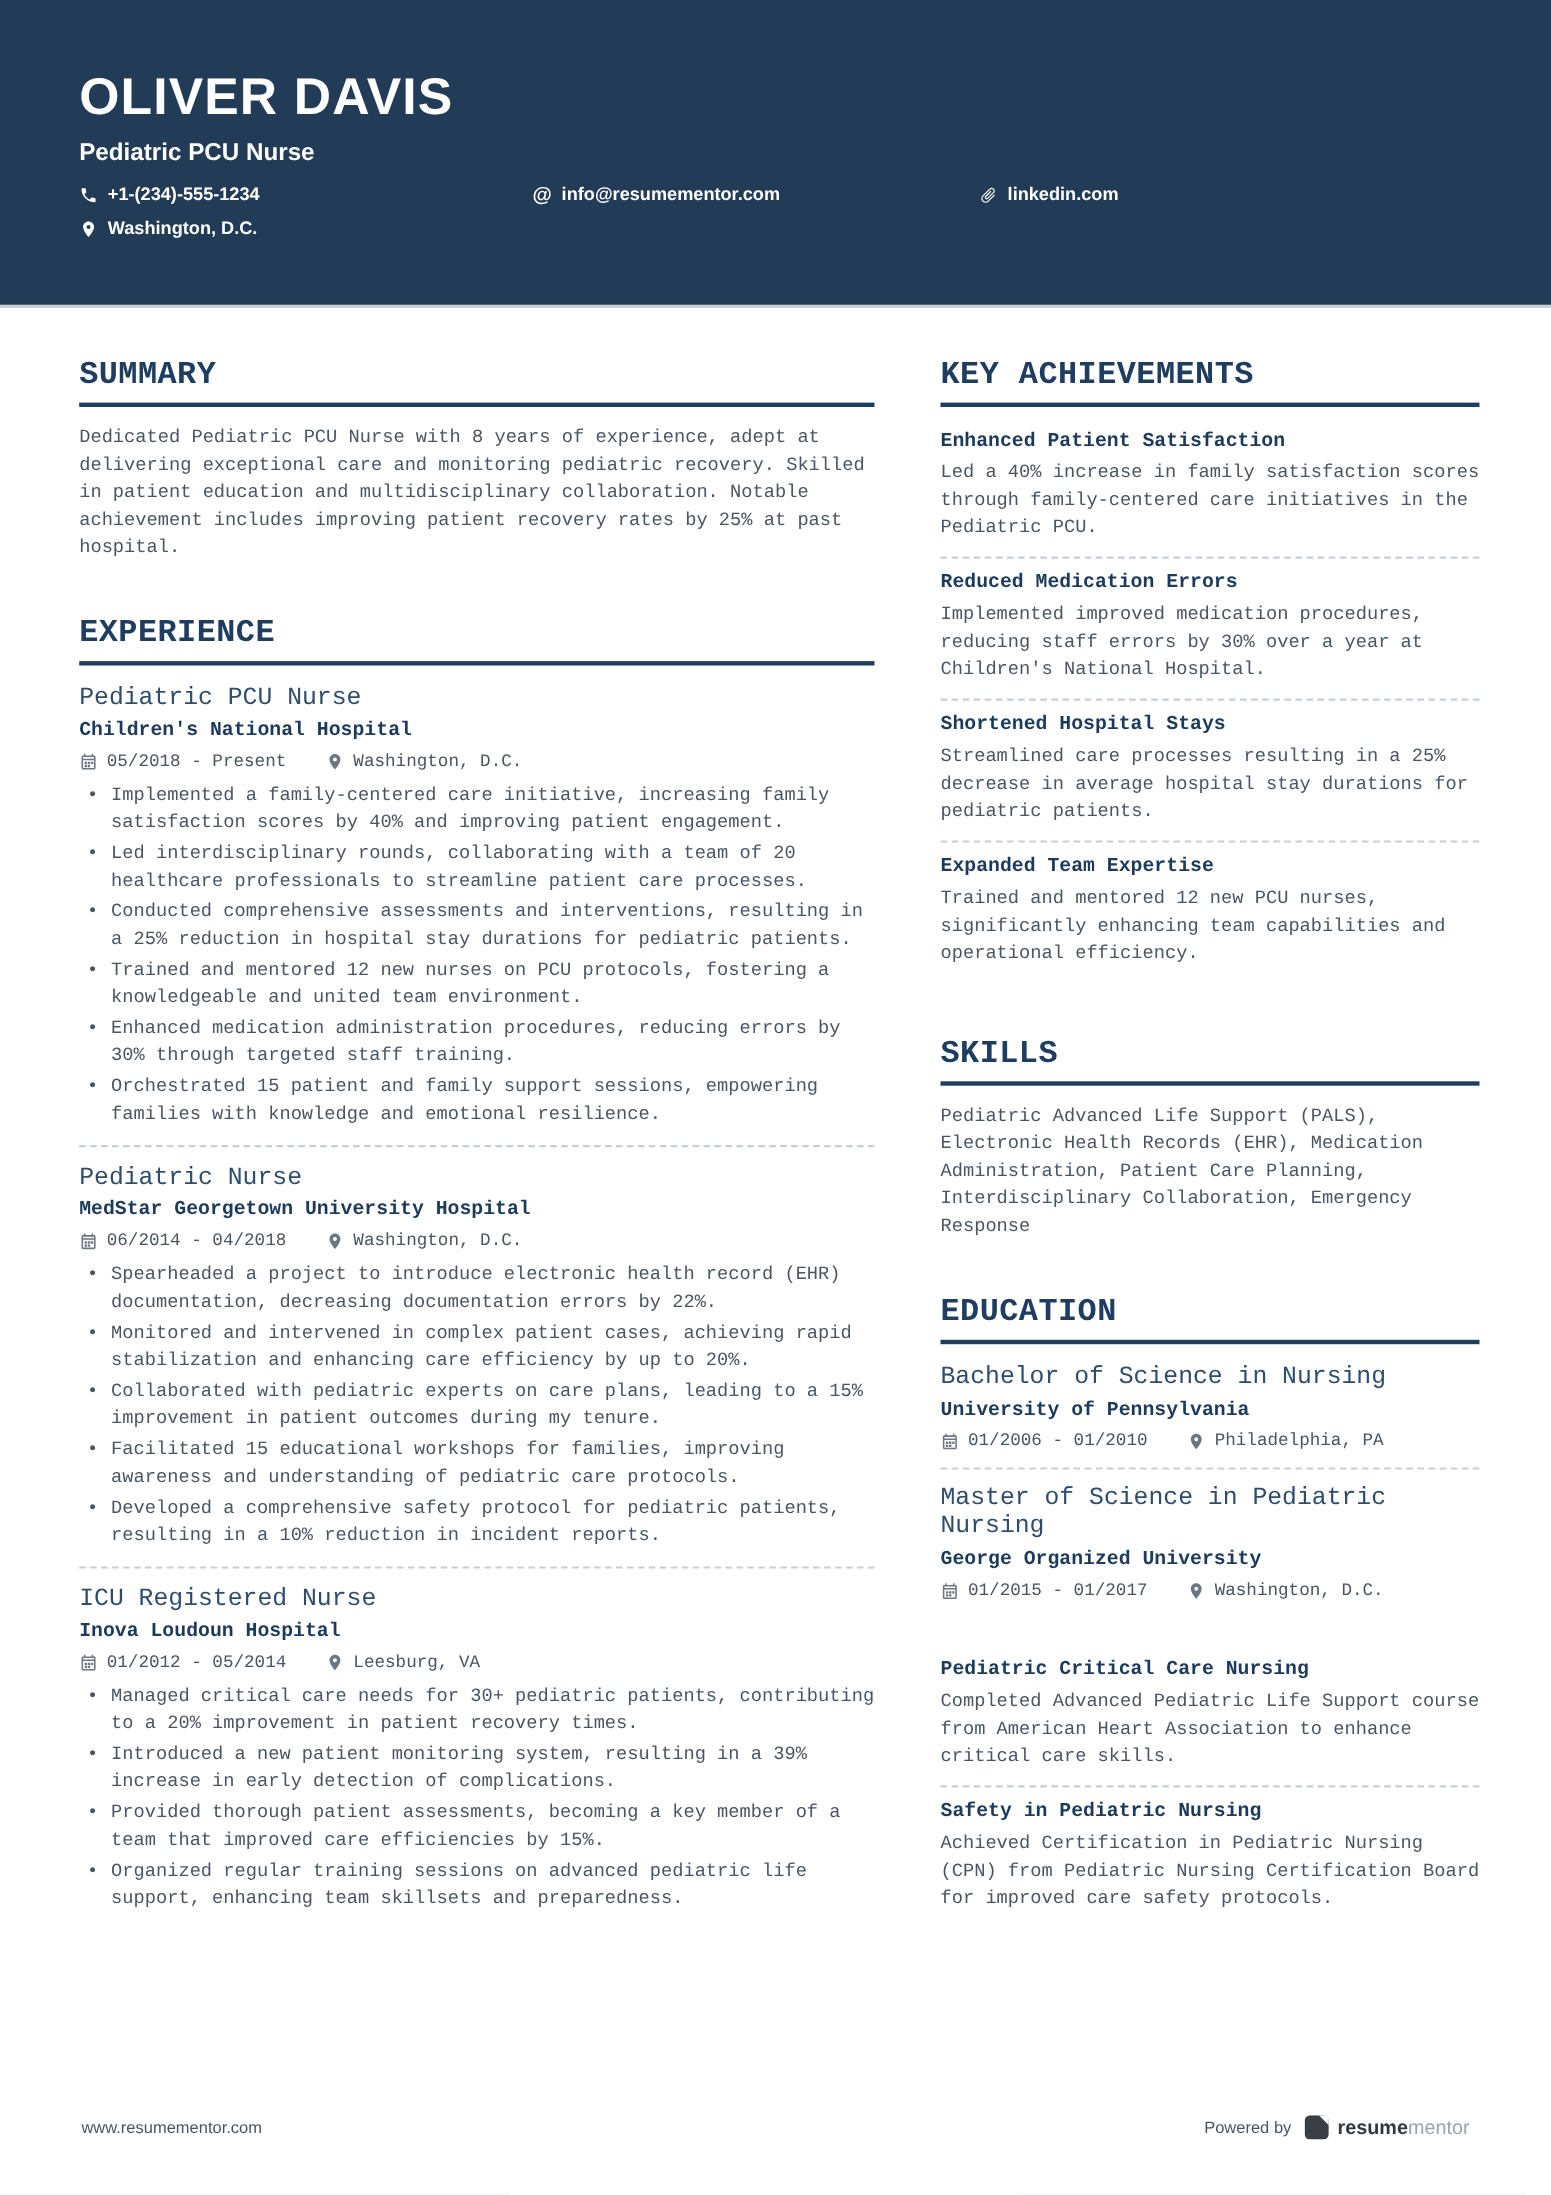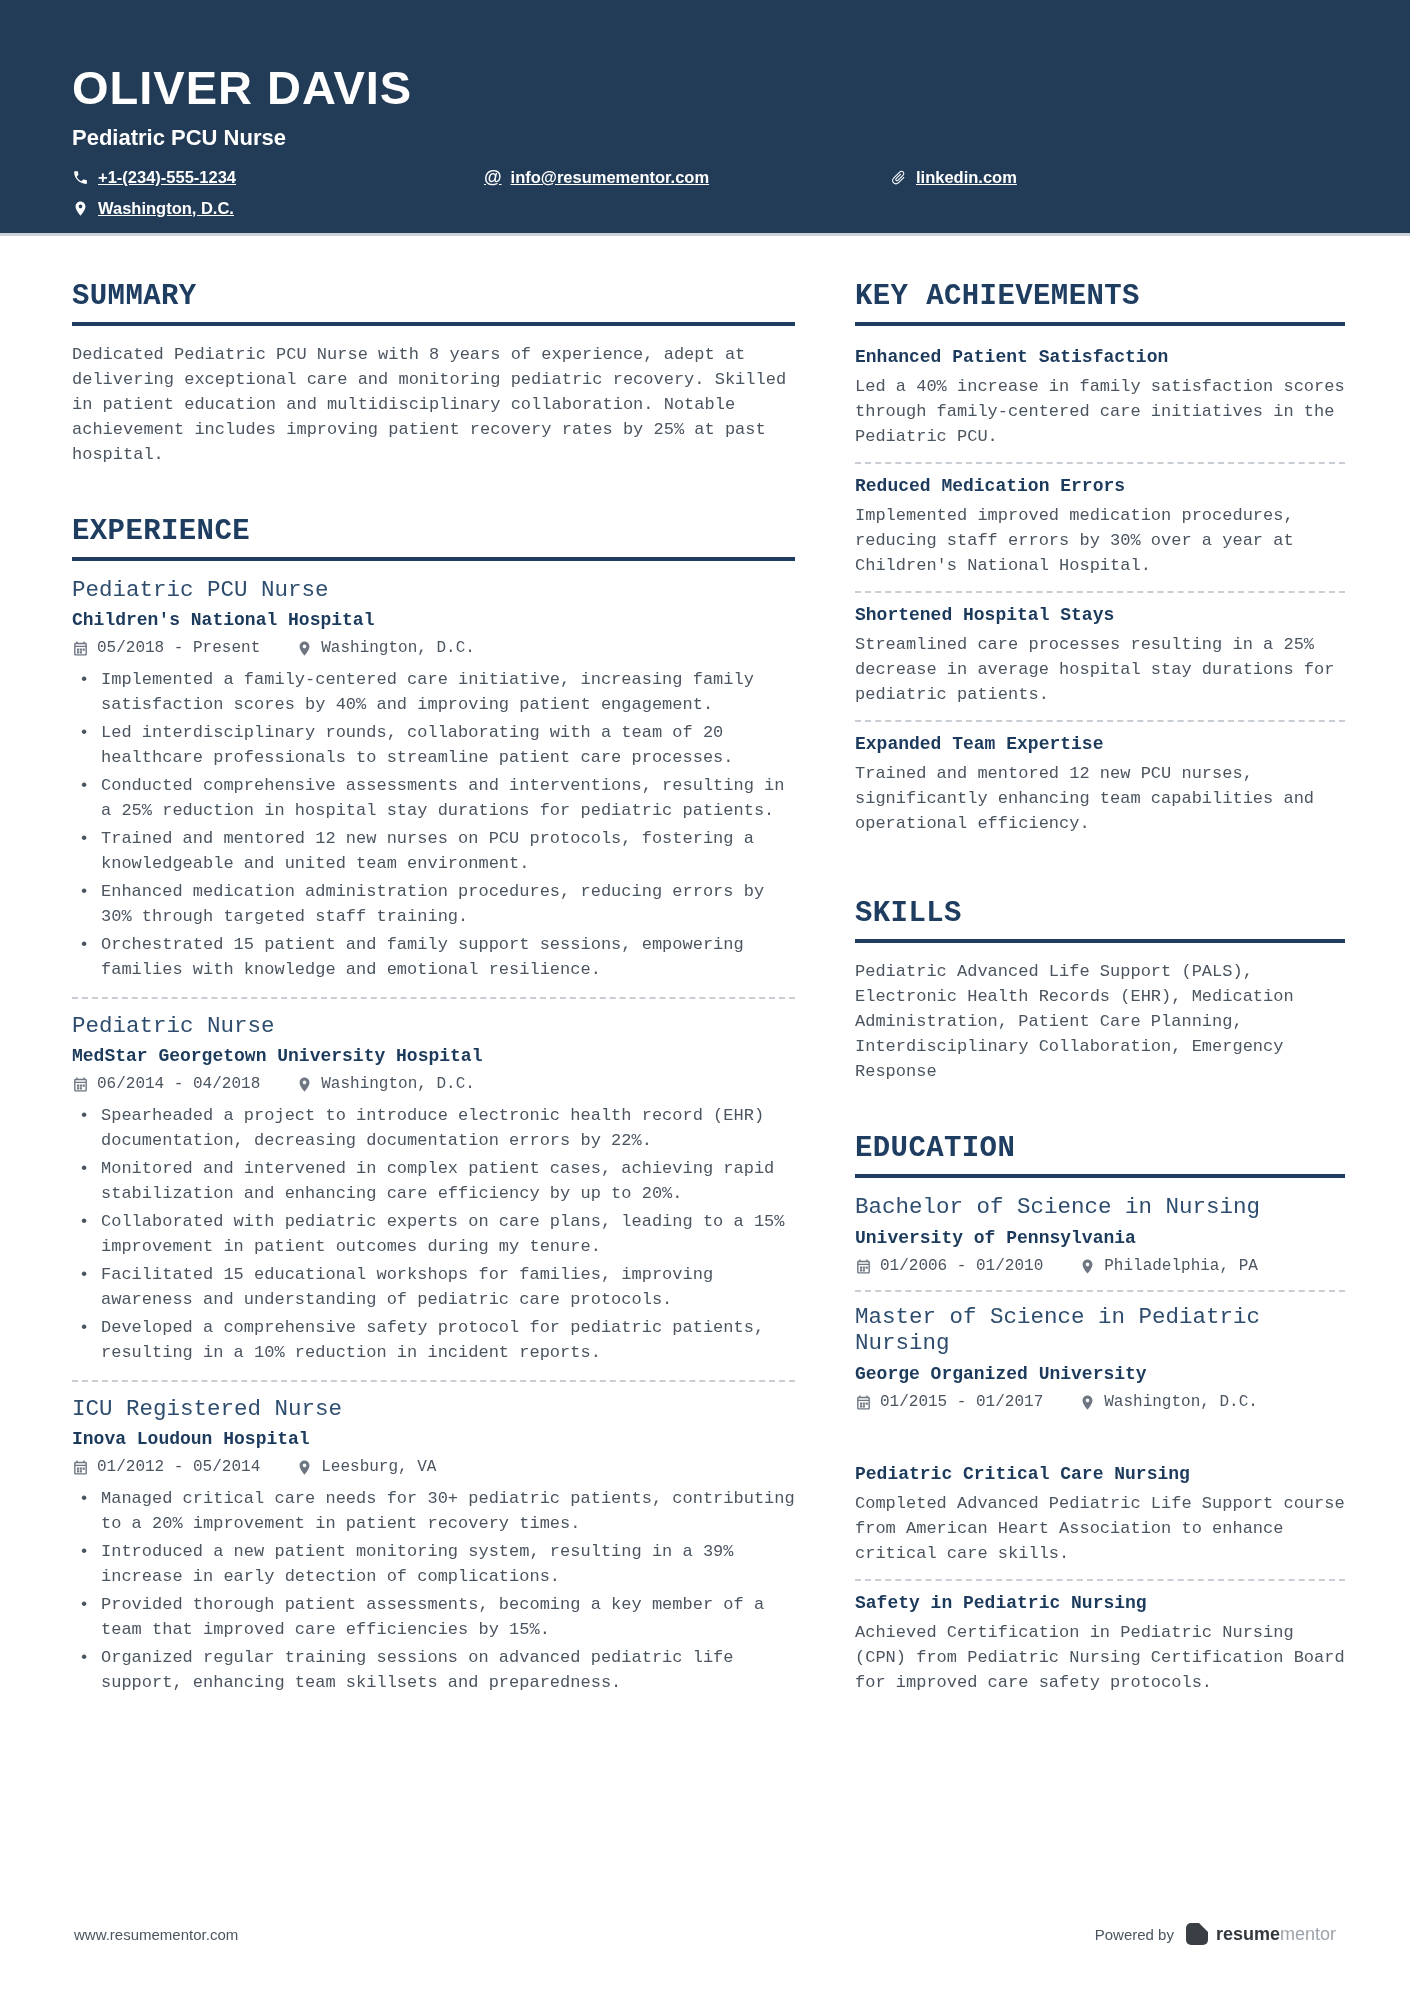--- a/index.html
+++ b/index.html
@@ -3,29 +3,29 @@
 <meta charset="utf-8">
 <style>
   * { box-sizing: border-box; }
   html,body { margin:0; padding:0; background:#eef0f2; }
   .page {
     width:1410px; height:1995px; position:relative; margin:0 auto;
     background:#ffffff; font-family:"Liberation Sans", sans-serif; overflow:hidden;
   }
   
   .header {
-    background:#223C57; color:#ffffff; height:236px;
+    background:#223C57; color:#ffffff; height:280px;
     padding:64px 72px 0 72px; border-bottom:3px solid #ccd1d7;
   }
   .name { font-size:47px; font-weight:800; letter-spacing:1px; line-height:1; margin:0; }
   .subtitle { font-size:22px; font-weight:700; margin-top:14px; }
   .contact { margin-top:16px; font-size:16.5px; font-weight:700; }
   .contact-row { display:flex; align-items:center; }
   .contact-row + .contact-row { margin-top:11px; }
-  .ci { display:flex; align-items:center; gap:9px;text-decoration:underline; }
+  .ci { display:flex; align-items:center; gap:9px; }
   .ci-phone { width:412px; }
   .ci-email { width:406px; }
   .hicon { width:17px; height:17px; fill:#ffffff; flex:0 0 auto; }
   .at { font-size:18px; font-weight:700; }
   
   .main { display:flex; gap:60px; padding:44px 65px 0 72px; }
   .col-left { flex:0 0 723px; max-width:723px; }
   .col-right { flex:0 0 490px; max-width:490px; }
   .section { margin-bottom:48px;font-family:Liberation Mono, monospace; }
   h2.sec-title {

